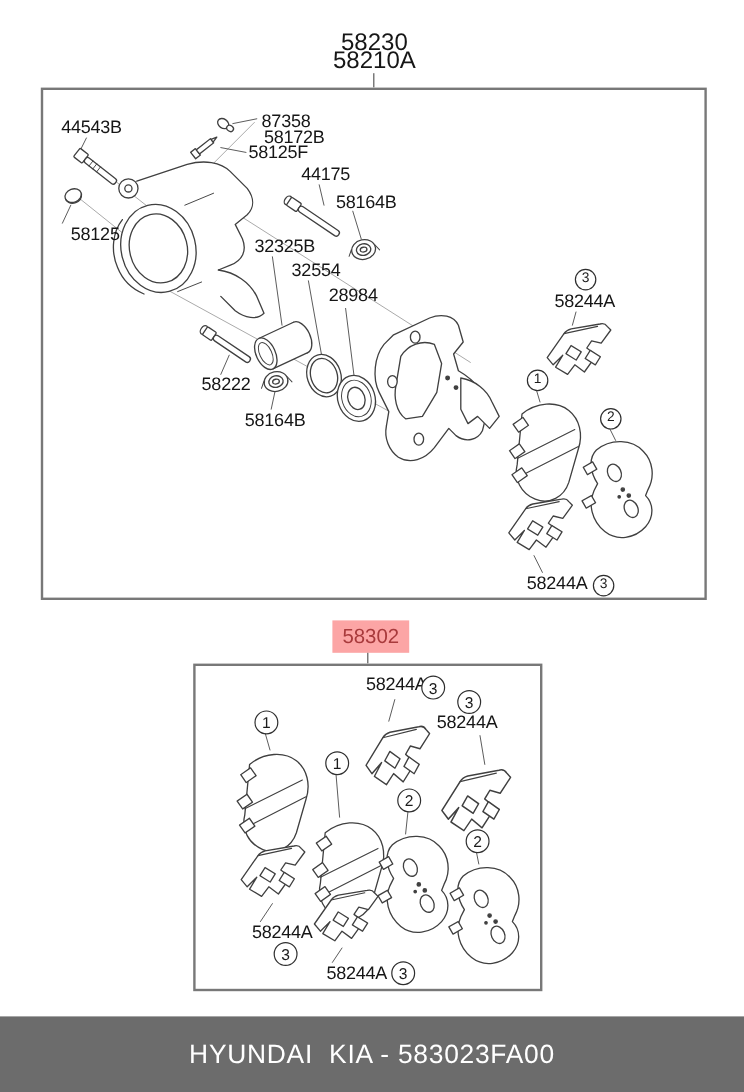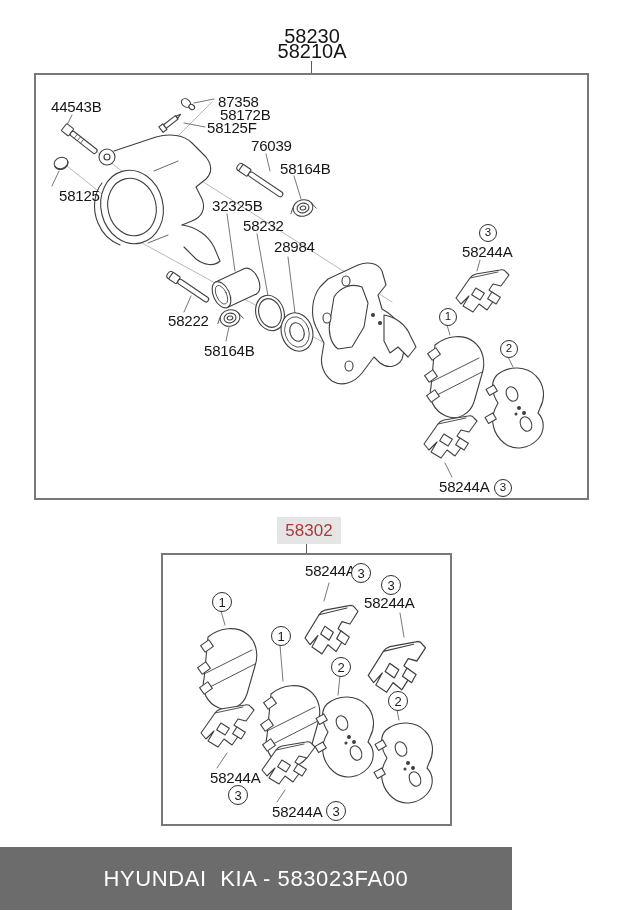--- a/index.html
+++ b/index.html
@@ -18,21 +18,21 @@
   .pbox svg { position:absolute; left:0; top:0; }
   .plabel { position:absolute; font-size:15px; color:#161616; white-space:nowrap;
             letter-spacing:-0.2px; line-height:15px; }
   .badge { position:absolute; width:16px; height:16px; border:1.4px solid #2e2e2e;
            border-radius:50%; background:#fff; display:flex; align-items:center;
            justify-content:center; font-size:11.5px; line-height:1; color:#1c1c1c; }
   .badge.lg { width:18px; height:18px; font-size:13px; }
   .callout { position:absolute; left:277px; top:517px; width:64px; height:27px;
              display:flex; align-items:center; justify-content:center;
              font-size:17px; font-weight:400; }
-  .footer { position:absolute; left:0; top:847px; width:512px; height:63px;
+  .footer { position:absolute; left:0; top:847px; width:620px; height:63px;
             display:flex; align-items:center; justify-content:center; 
             font-size:22px; letter-spacing:0.6px; }
   .footer span { white-space:pre; }
 </style>
 </head>
 <body>
 
 <div class="page">
 
   <div class="hdr">
@@ -170,38 +170,38 @@
       <use href="#padclip" transform="translate(417,191)"></use>
       <use href="#padfric" transform="translate(383,257)"></use>
       <use href="#padback" transform="translate(445,288)"></use>
       <use href="#padclip" transform="translate(385,337)"></use>
     </svg>
 
     <div class="plabel" style="left:15px;top:24px">44543B</div>
     <div class="plabel" style="left:182px;top:19px">87358</div>
     <div class="plabel" style="left:184px;top:32px">58172B</div>
     <div class="plabel" style="left:171px;top:45px">58125F</div>
-    <div class="plabel" style="left:215px;top:63px">76039</div>
+    <div class="plabel" style="left:215px;top:63px">44175</div>
     <div class="plabel" style="left:244px;top:86px">58164B</div>
     <div class="plabel" style="left:23px;top:113px">58125</div>
     <div class="plabel" style="left:176px;top:123px">32325B</div>
-    <div class="plabel" style="left:207px;top:143px">58232</div>
+    <div class="plabel" style="left:207px;top:143px">32554</div>
     <div class="plabel" style="left:238px;top:164px">28984</div>
     <div class="plabel" style="left:132px;top:238px">58222</div>
     <div class="plabel" style="left:168px;top:268px">58164B</div>
     <div class="plabel" style="left:426px;top:169px">58244A</div>
     <div class="plabel" style="left:403px;top:404px">58244A</div>
 
     <div class="badge" style="left:443px;top:149px">3</div>
     <div class="badge" style="left:403px;top:233px">1</div>
     <div class="badge" style="left:464px;top:265px">2</div>
     <div class="badge" style="left:458px;top:404px">3</div>
   </div>
 
-  <div class="callout" style="background: #e5e5e5; color: rgb(168, 58, 60); text-align: right;">
+  <div class="callout" style="background: #fca5a5; color: rgb(168, 58, 60); text-align: right;">
     <span>58302</span>
   </div>
   <div class="vline vline-mid"></div>
 
   <div class="pbox box2">
     <svg width="287" height="269" viewBox="0 0 287 269" stroke="#404040" stroke-width="1.1" fill="none" stroke-linejoin="round" stroke-linecap="round">
       <g stroke="#555" stroke-width="0.8">
         <path d="M166,28 L161,46 M237,58 L241,82 M58,56 L62,70 M117,90 L120,126
                  M177,121 L175,140 M234,155 L236,165 M64,198 L54,213 M122,235 L114,247"></path>
       </g>

